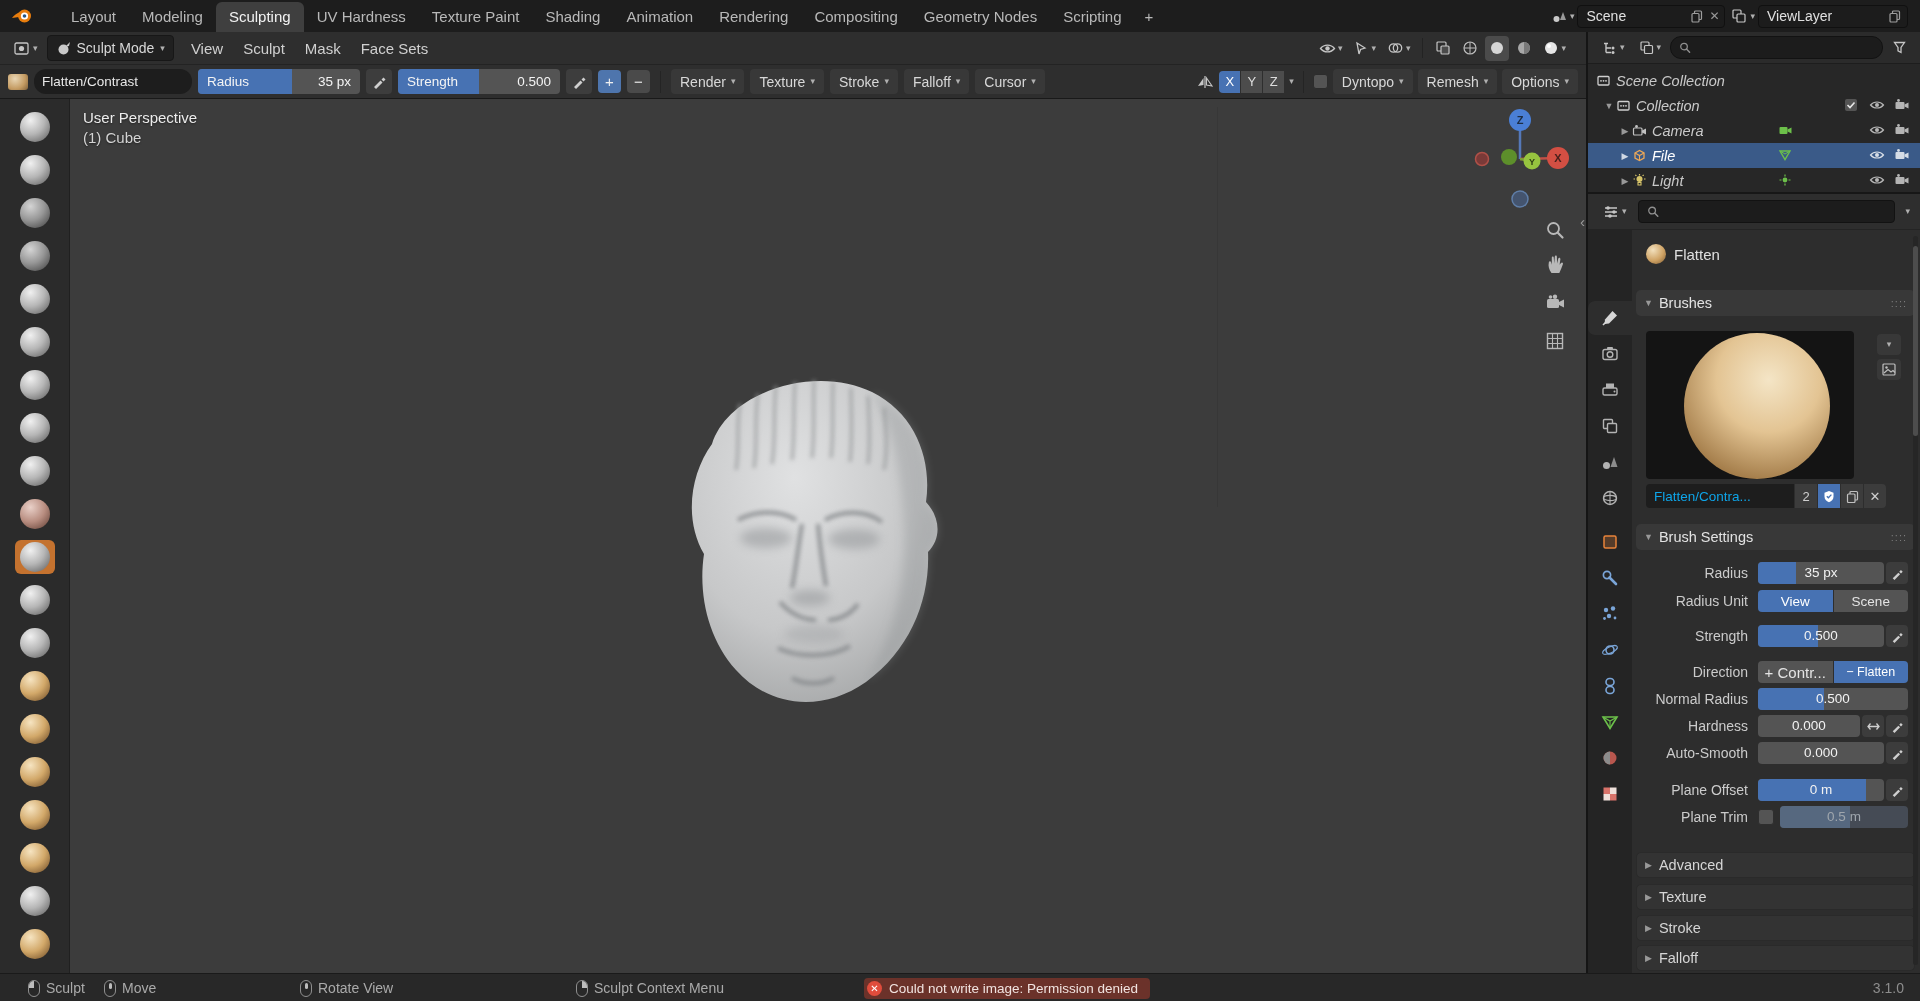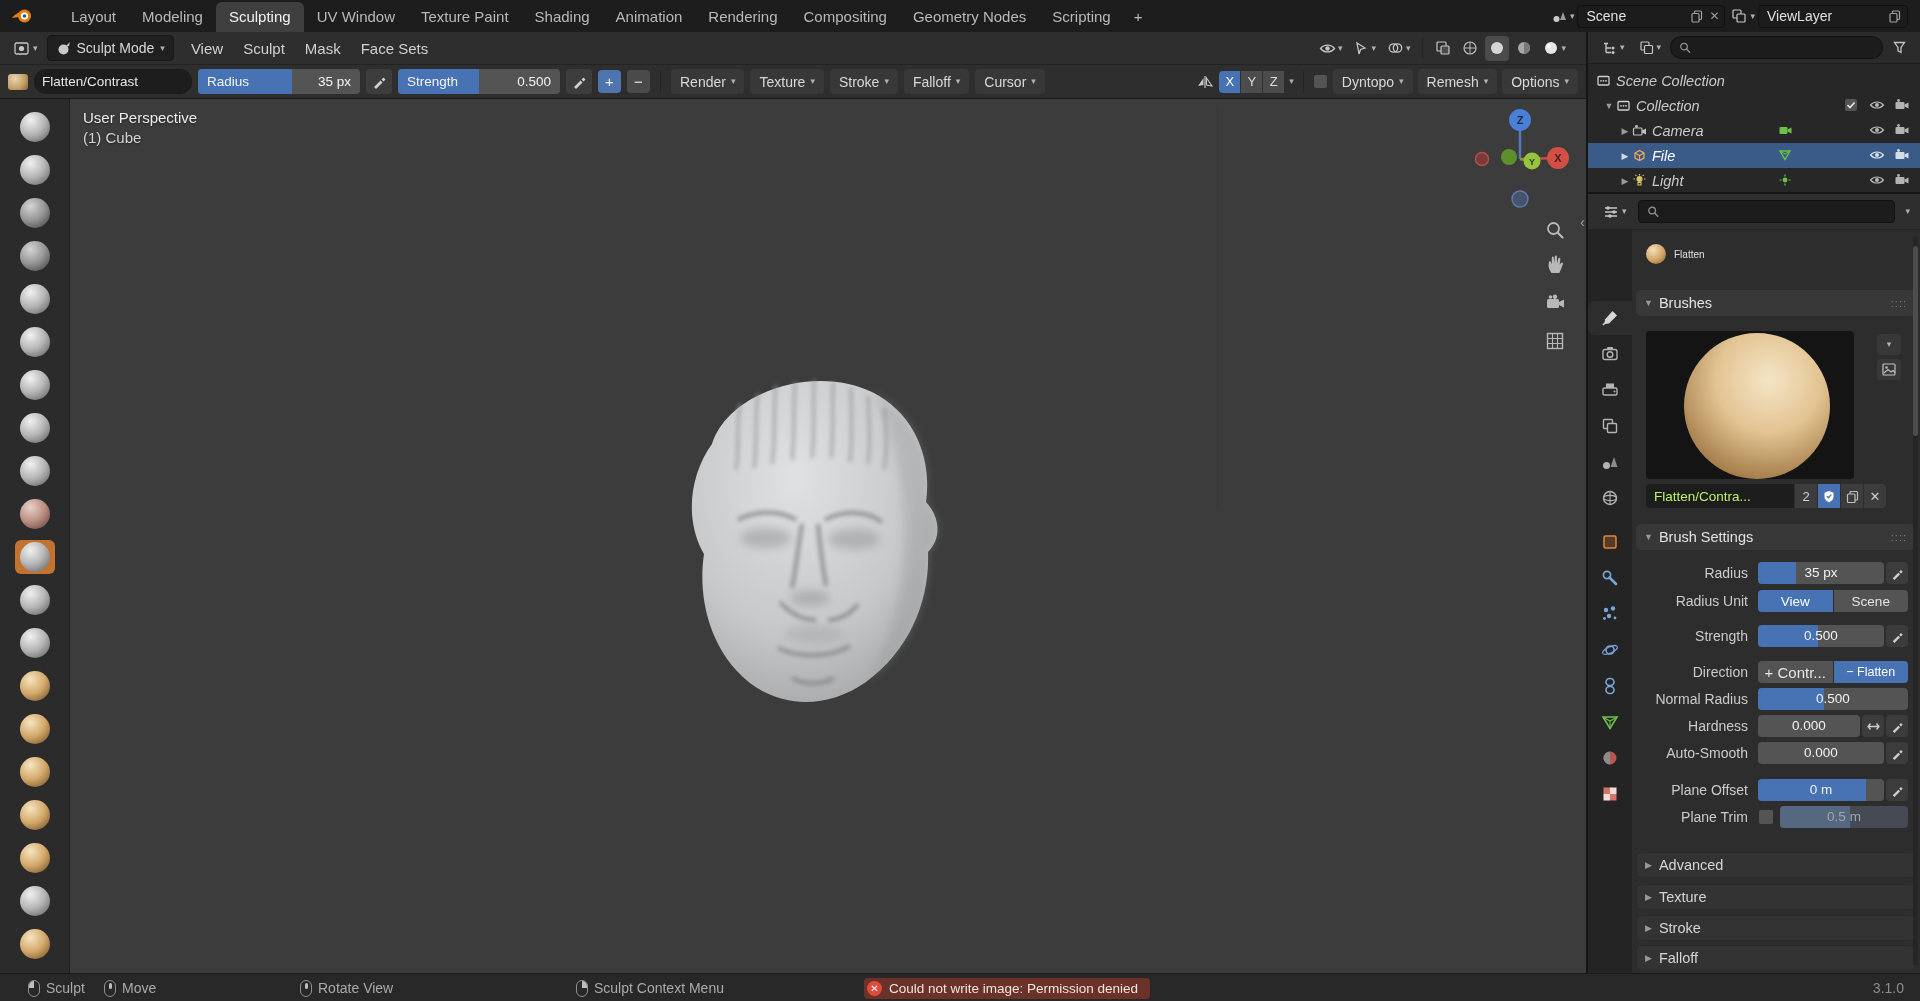--- a/index.html
+++ b/index.html
@@ -102,21 +102,21 @@
   .mini-brush { width:20px; height:20px; border-radius:50%; background:radial-gradient(circle at 35% 30%, #f2e0bd, #cfa365 55%, #7d5930); }
   .panel-hdr { position:absolute; left:48px; right:5px; height:26px; background:#383838; border-radius:5px; display:flex; align-items:center; padding:0 8px; gap:6px; font-size:14.5px; color:#e2e2e2; }
   .panel-hdr .dots { margin-left:auto; color:#7b7b7b; font-size:11px; letter-spacing:1px; }
   .collapsed-hdr { position:absolute; left:48px; right:5px; height:26px; background:#333333; border:1px solid #2a2a2a; border-radius:5px; display:flex; align-items:center; padding:0 8px; gap:7px; font-size:14.5px; color:#d5d5d5; }
 
   .preview { position:absolute; left:58px; top:137px; width:208px; height:148px; background:#141414; border-radius:4px; overflow:hidden; }
   .preview .ball { position:absolute; left:38px; top:2px; width:146px; height:146px; border-radius:50%;
       background:radial-gradient(circle at 58% 32%, #f4e5c6, #e3c493 40%, #a37c49 78%, #5c4226 100%); }
   .side-btn { position:absolute; left:289px; width:24px; height:21px; background:#383838; border-radius:4px; display:flex; align-items:center; justify-content:center; }
 
-  .name-row-field { position:absolute; left:58px; top:290px; width:148px; height:24px; background:#1d1d1d; border-radius:4px 0 0 4px; display:flex; align-items:center; padding:0 8px; font-size:13.5px; color:#bef264; white-space:nowrap; overflow:hidden; }
+  .name-row-field { position:absolute; left:58px; top:290px; width:148px; height:24px; background:#1d1d1d; border-radius:4px 0 0 4px; display:flex; align-items:center; padding:0 8px; font-size:13.5px; color:#0ea5e9; white-space:nowrap; overflow:hidden; }
   .nr-btn { position:absolute; top:290px; height:24px; background:#3c3c3c; display:flex; align-items:center; justify-content:center; font-size:13px; color:#cfcfcf; }
 
   .prow { position:absolute; left:58px; right:12px; height:22px; display:flex; align-items:center; }
   .plabel { width:112px; text-align:right; padding-right:10px; font-size:14px; color:#cbcbcb; white-space:nowrap; }
   .pwidgets { flex:1; display:flex; gap:2px; align-items:center; }
   .pslider { position:relative; flex:1; height:22px; background:#545454; border-radius:4px; overflow:hidden; }
   .pslider .pfill { position:absolute; top:0; bottom:0; left:0; background:#4772b3; }
   .pslider .pval { position:relative; z-index:1; display:block; text-align:center; line-height:22px; font-size:13.5px; color:#f2f2f2; }
   .pslider.dim { background:#454b55; }
   .pslider.dim .pfill { background:#56687f; }
@@ -151,21 +151,21 @@
         <path d="M2 11 C6 6 9 5 13 5 L9 10 Z" fill="#e87d0d"></path>
         <circle cx="14.5" cy="9" r="6.5" fill="#e87d0d"></circle>
         <circle cx="14.5" cy="9" r="3.6" fill="#ffffff"></circle>
         <circle cx="14.5" cy="9" r="1.8" fill="#265787"></circle>
       </svg>
   </span>
   <div class="ws-tabs">
     <span class="ws-tab">Layout</span>
     <span class="ws-tab">Modeling</span>
     <span class="ws-tab active">Sculpting</span>
-    <span class="ws-tab">UV Window</span>
+    <span class="ws-tab">UV Hardness</span>
     <span class="ws-tab">Texture Paint</span>
     <span class="ws-tab">Shading</span>
     <span class="ws-tab">Animation</span>
     <span class="ws-tab">Rendering</span>
     <span class="ws-tab">Compositing</span>
     <span class="ws-tab">Geometry Nodes</span>
     <span class="ws-tab">Scripting</span>
     <span class="ws-plus">+</span>
   </div>
   <div class="tb-right">
@@ -790,21 +790,21 @@
               <rect x="10" y="10" width="6.5" height="6.5" fill="#d8736a"></rect>
               <rect x="10" y="3.5" width="6.5" height="6.5" fill="#efe0da"></rect>
               <rect x="3.5" y="10" width="6.5" height="6.5" fill="#efe0da"></rect>
             </svg>
           </span>
       </div>
       <div class="pcontent-bg"></div>
 
       <div class="tool-row">
         <span class="mini-brush"></span>
-        <span style="font-size:10px;color:#e0e0e0">Flatten</span>
+        <span style="font-size:15px;color:#e0e0e0">Flatten</span>
       </div>
 
       <div class="panel-hdr" style="top:96px">
         <span class="exp" style="width:auto">▼</span>
         <span>Brushes</span>
         <span class="dots">::::</span>
       </div>
       <div class="preview">
         <span class="ball"></span>
       </div>

